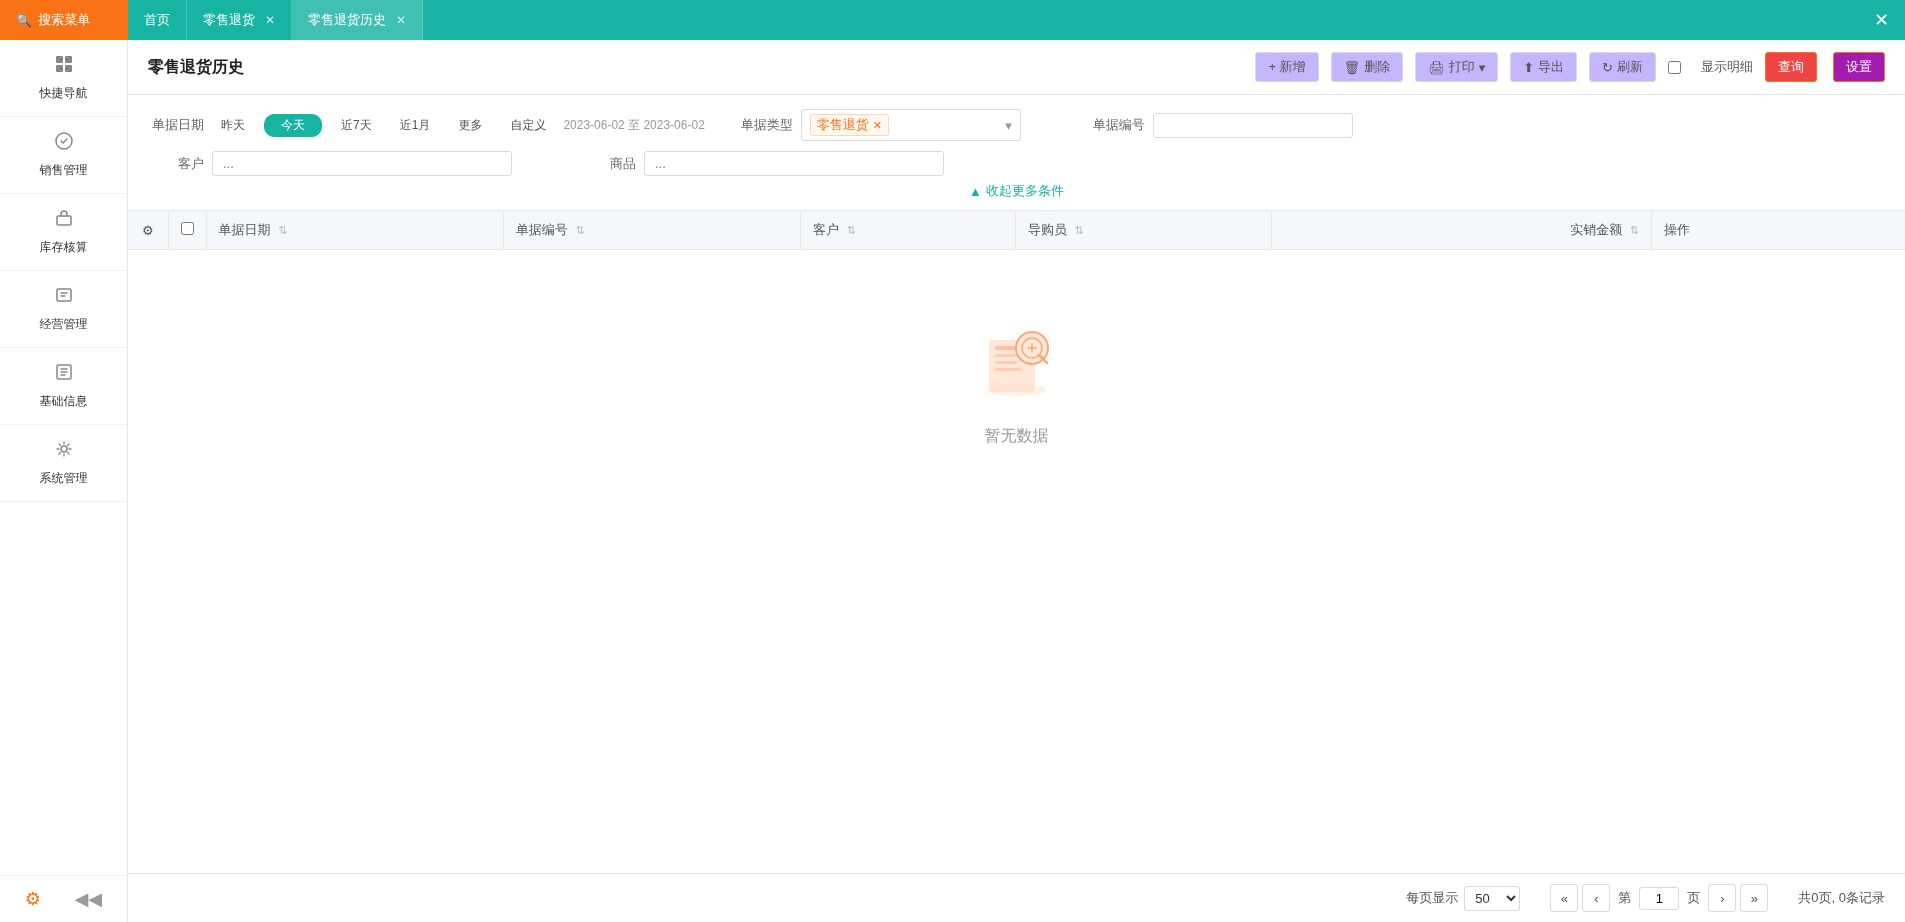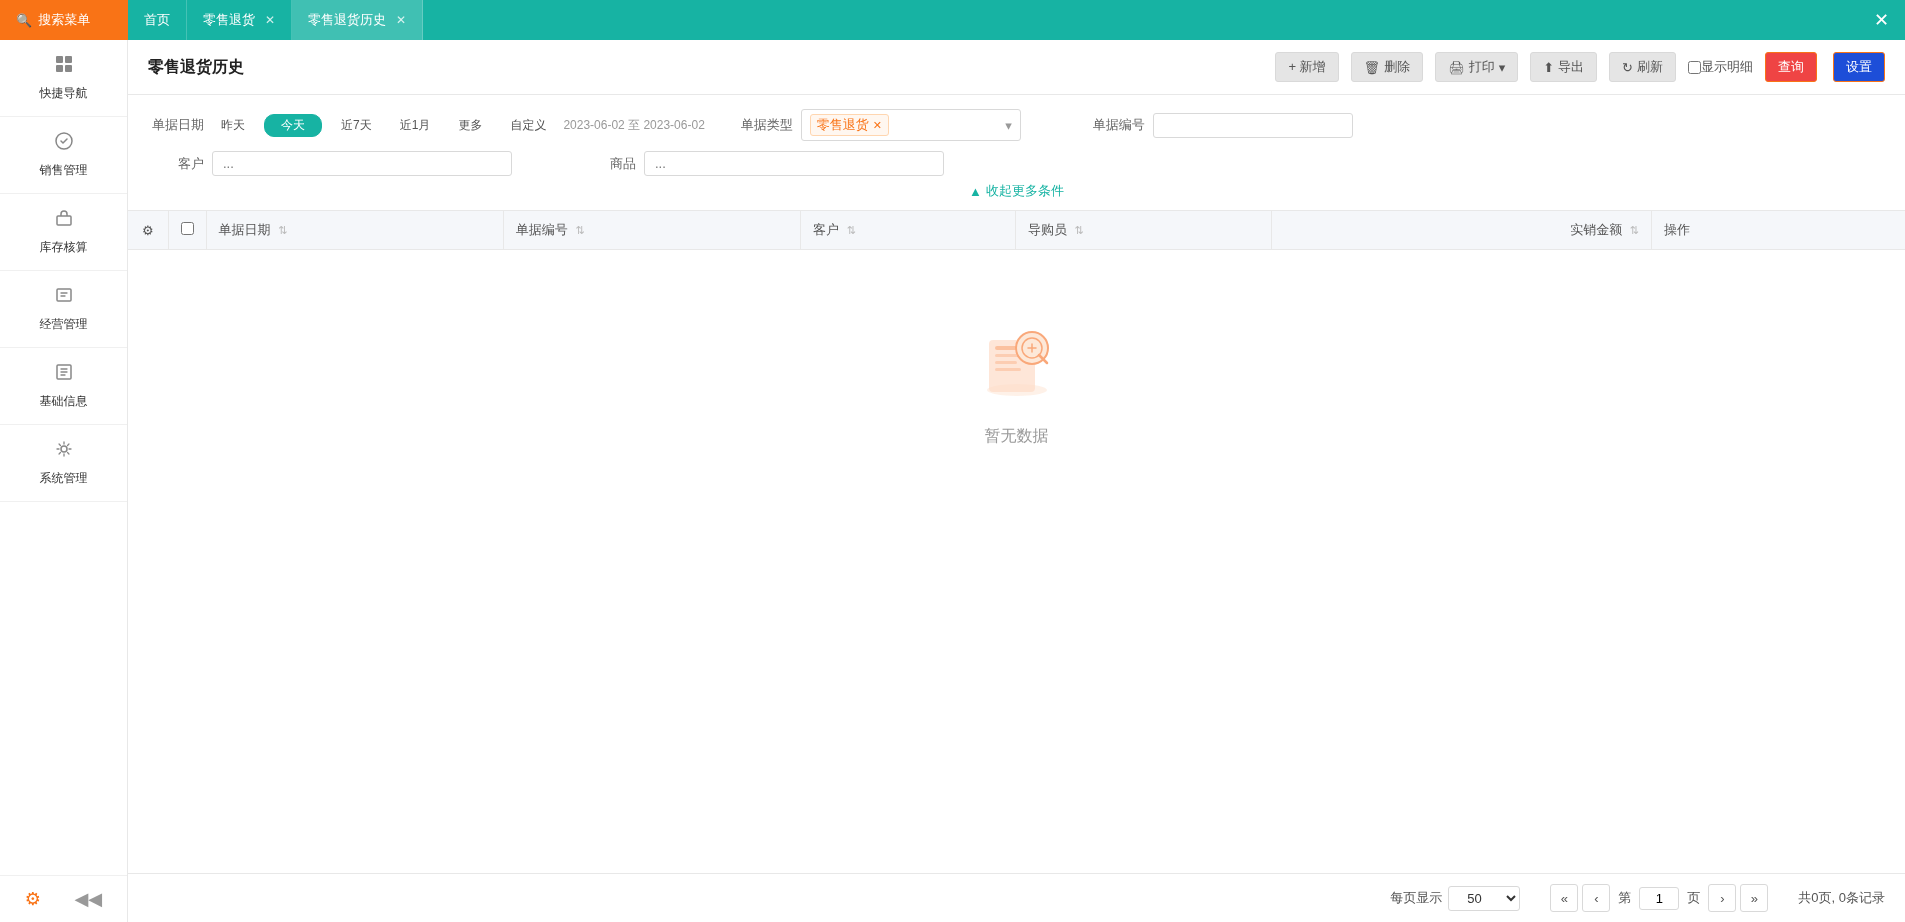--- a/index.html
+++ b/index.html
@@ -53,25 +53,25 @@
 
     
     .page-header {
       background: white; padding: 12px 20px; display: flex; align-items: center;
       justify-content: space-between; border-bottom: 1px solid #e8e8e8; min-height: 48px;
     }
     .page-title { font-size: 16px; font-weight: 600; color: #222; }
     .header-actions { display: flex; align-items: center; gap: 12px; }
     .header-btn {
       display: flex; align-items: center; gap: 4px; padding: 5px 12px; border: 1px solid #d9d9d9;
-      background: #e5e5e5; border-radius: 3px; cursor: pointer; color: #555; font-size: 13px;
+      background: #c4b5fd; border-radius: 3px; cursor: pointer; color: #555; font-size: 13px;
     }
     .header-btn.query { background: #ef4444; color: white; border-color: #f97316; }
-    .header-btn.settings { background: #1d4ed8; color: white; border-color: #f97316; margin-left: 4px; }
-    .checkbox-label { display: flex; align-items: center; gap: 0; font-size: 13px; color: #555; cursor: pointer; }
+    .header-btn.settings { background: #a21caf; color: white; border-color: #f97316; margin-left: 4px; }
+    .checkbox-label { display: flex; align-items: center; gap: 20px; font-size: 13px; color: #555; cursor: pointer; }
     .filter-date-btns { display: flex; align-items: center; gap: 10px; }
     .date-btn {
       padding: 2px 8px; border-radius: 3px; cursor: pointer; font-size: 12px; color: #555;
       border: 1px solid transparent;
     }
     .date-btn.active { background: #17b3a3; color: white; border-color: #17b3a3; border-radius: 10px; padding: 2px 16px; }
     .date-range { color: #999; font-size: 12px; }
     .filter-input {
       border: 1px solid #d9d9d9; border-radius: 3px; padding: 4px 10px; font-size: 13px;
       color: #333; min-width: 200px; outline: none; background: white;
@@ -117,21 +117,21 @@
     }
     .empty-text { color: #999; font-size: 16px; }
 
     
     .pagination-bar {
       background: white; border-top: 1px solid #e8e8e8; padding: 10px 20px;
       display: flex; align-items: center; justify-content: flex-end; gap: 30px; min-height: 44px;
     }
     .page-size-wrap { display: flex; align-items: center; gap: 6px; color: #555; }
     .page-size-select {
-      border: 1px solid #d9d9d9; border-radius: 3px; padding: 3px 14px; color: #333;
+      border: 1px solid #d9d9d9; border-radius: 3px; padding: 3px 6px; color: #333;
       background: white; cursor: pointer;
     }
     .page-nav { display: flex; align-items: center; gap: 4px; }
     .page-nav-btn {
       width: 28px; height: 28px; display: flex; align-items: center; justify-content: center;
       border: 1px solid #d9d9d9; border-radius: 3px; cursor: pointer; color: #555; background: white;
     }
     .page-input {
       border: 1px solid #d9d9d9; border-radius: 3px; width: 40px; text-align: center;
       padding: 3px 4px; font-size: 13px;

